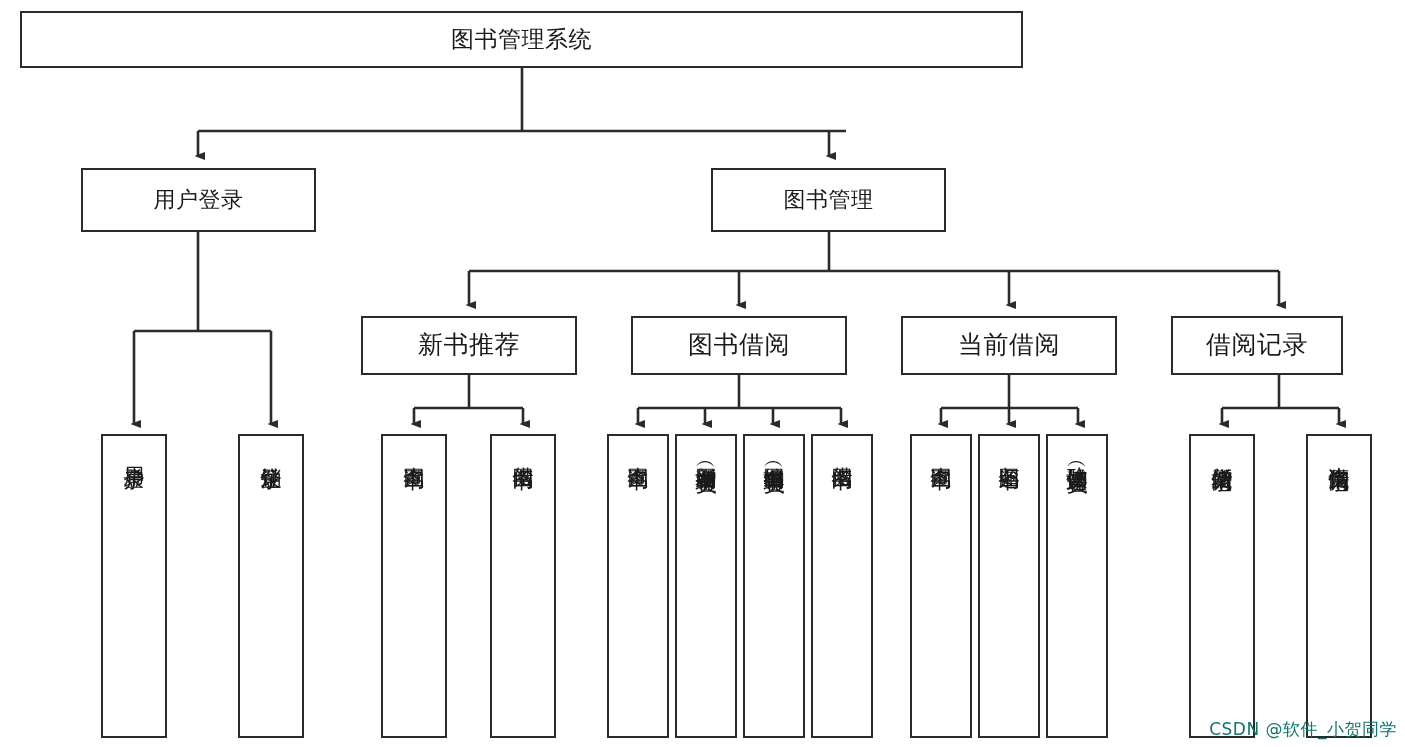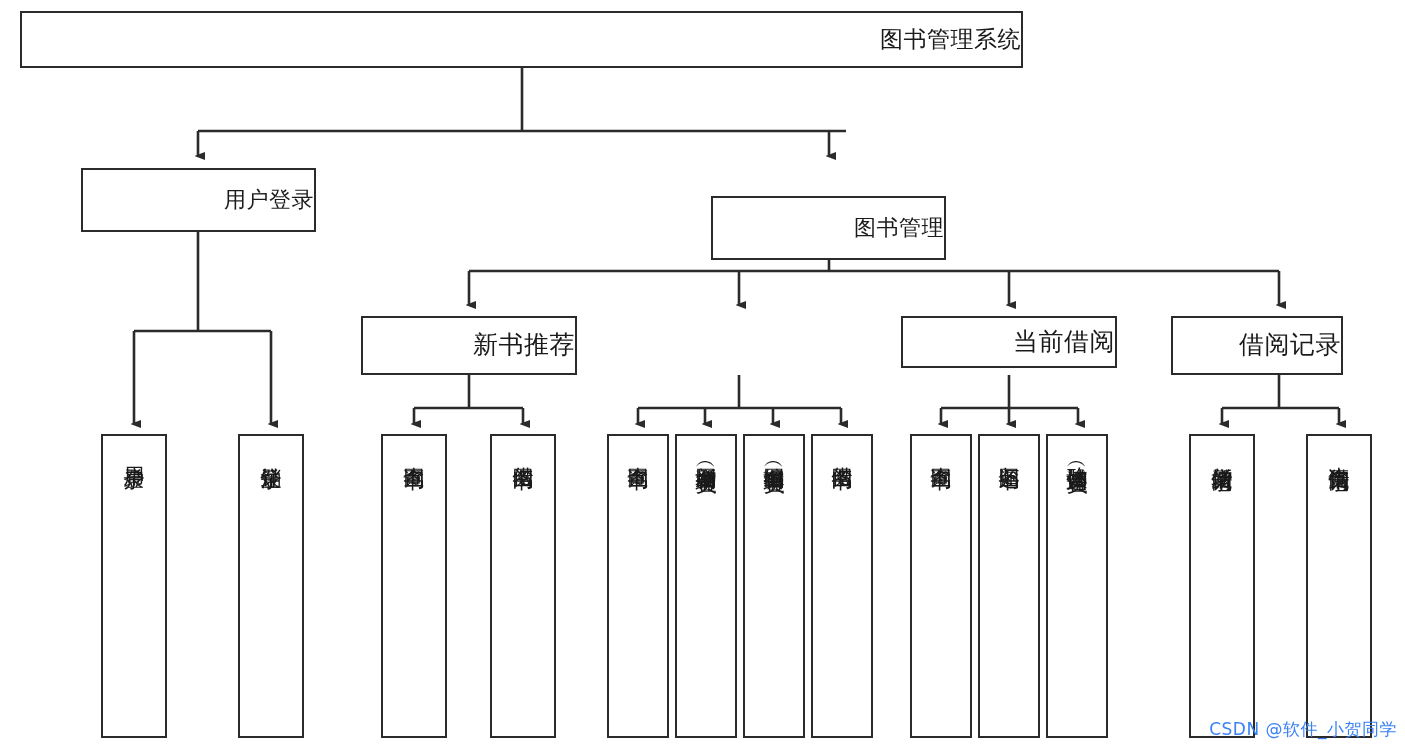--- a/index.html
+++ b/index.html
@@ -26,21 +26,21 @@
     height: 747px;
     pointer-events: none;
   }
   .node {
     position: absolute;
     box-sizing: border-box;
     background: #ffffff;
     border: 2.5px solid #2b2b2b;
     display: flex;
     align-items: center;
-    justify-content: flex-end;
+    justify-content: center;
     color: #1a1a1a;
   }
   .node .label {
     display: block;
     text-align: center;
     line-height: 1.22;
     letter-spacing: 0.5px;
   }
   .node.root .label   { font-size: 23px; }
   .node.level1 .label { font-size: 22px; }
@@ -58,21 +58,21 @@
     font-size: 21px;
     line-height: 1.05;
     letter-spacing: 1px;
     white-space: nowrap;
   }
   .watermark {
     position: absolute;
     right: 8px;
     bottom: 6px;
     font-size: 17px;
-    color: #3b82f6;
+    color: #0f766e;
     letter-spacing: 0.5px;
     white-space: nowrap;
     font-family: "DejaVu Sans", "Liberation Sans", sans-serif;
   }
 </style>
 </head>
 <body>
 
 <div id="canvas">
 
@@ -126,28 +126,31 @@
     </g>
   </svg>
 
   <div class="node root" style="left:20px; top:11px; width:1003px; height:57px;">
     <span class="label">图书管理系统</span>
   </div>
 
   <div class="node level1" style="left:81px; top:168px; width:235px; height:64px;">
     <span class="label">用户登录</span>
   </div>
-  <div class="node level1" style="left:711px; top:168px; width:235px; height:64px;margin-top:28px;">
+  <div class="node level1" style="left:711px; top:168px; width:235px; height:64px;">
     <span class="label">图书管理</span>
   </div>
 
   <div class="node level2" style="left:361px; top:316px; width:216px; height:59px;">
     <span class="label">新书推荐</span>
   </div>
-  <div class="node level2" style="left:901px; top:316px; width:216px; height:52px;">
+  <div class="node level2" style="left:631px; top:316px; width:216px; height:59px;">
+    <span class="label">图书借阅</span>
+  </div>
+  <div class="node level2" style="left:901px; top:316px; width:216px; height:59px;">
     <span class="label">当前借阅</span>
   </div>
   <div class="node level2" style="left:1171px; top:316px; width:172px; height:59px;">
     <span class="label">借阅记录</span>
   </div>
 
   <div class="node leaf" style="left:101px; top:434px; width:66px; height:304px;">
     <span class="label">用户登录</span>
   </div>
   <div class="node leaf" style="left:238px; top:434px; width:66px; height:304px;">

